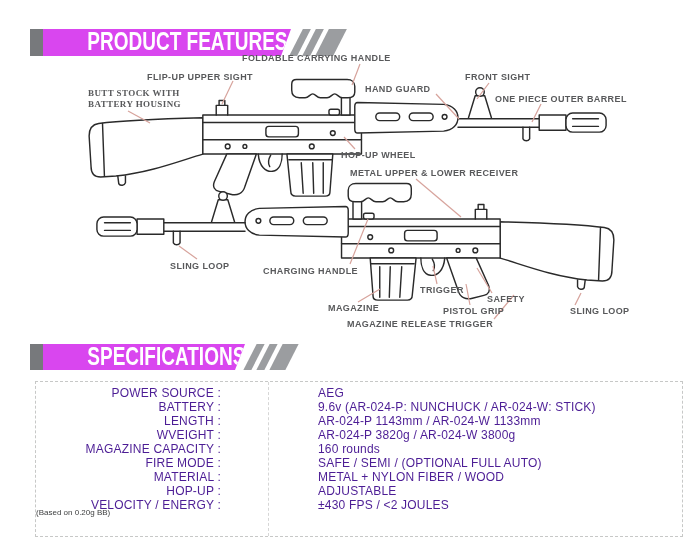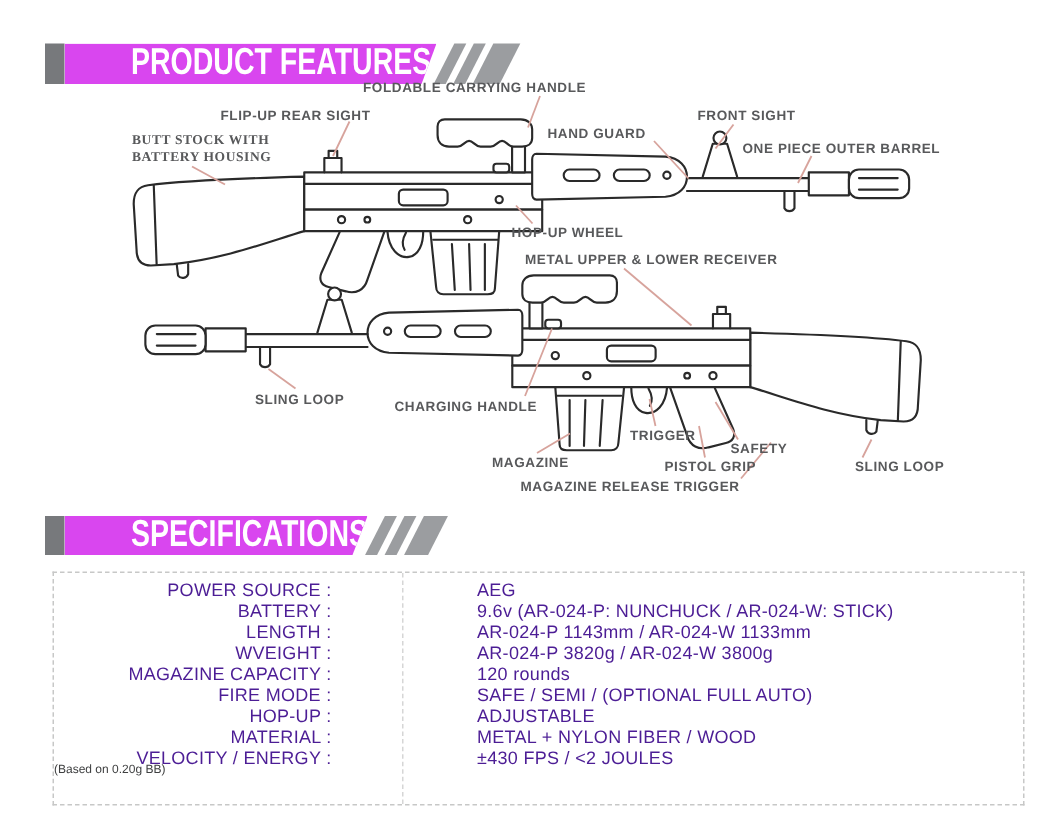--- a/index.html
+++ b/index.html
@@ -124,21 +124,21 @@
       <line x1="358" y1="302" x2="380" y2="289"></line>
       <line x1="494" y1="319" x2="514" y2="295"></line>
       <line x1="437" y1="284" x2="433" y2="266"></line>
       <line x1="470" y1="305" x2="466" y2="284"></line>
       <line x1="492" y1="293" x2="477" y2="268"></line>
       <line x1="575" y1="305" x2="581" y2="293"></line>
     </g>
   </svg>
 
   <div class="flabel" style="left:242px;top:53px;">FOLDABLE CARRYING HANDLE</div>
-  <div class="flabel" style="left:147px;top:72px;">FLIP-UP REAR SIGHT</div>
+  <div class="flabel" style="left:147px;top:72px;">FLIP-UP UPPER SIGHT</div>
   <div class="flabel wrap" style="left:88px;top:88px;font-family:Liberation Serif, serif;">BUTT STOCK WITH BATTERY HOUSING</div>
   <div class="flabel" style="left:365px;top:84px;text-align:center;">HAND GUARD</div>
   <div class="flabel" style="left:465px;top:72px;">FRONT SIGHT</div>
   <div class="flabel" style="left:495px;top:94px;">ONE PIECE OUTER BARREL</div>
   <div class="flabel" style="left:341px;top:150px;">HOP-UP WHEEL</div>
   <div class="flabel" style="left:350px;top:168px;">METAL UPPER &amp; LOWER RECEIVER</div>
   <div class="flabel" style="left:170px;top:261px;">SLING LOOP</div>
   <div class="flabel" style="left:263px;top:266px;">CHARGING HANDLE</div>
   <div class="flabel" style="left:328px;top:303px;">MAGAZINE</div>
   <div class="flabel" style="left:347px;top:319px;">MAGAZINE RELEASE TRIGGER</div>
@@ -171,34 +171,34 @@
     <div class="srow">
       <div class="slabel">LENGTH :</div>
       <div class="svalue">AR-024-P 1143mm / AR-024-W 1133mm</div>
     </div>
     <div class="srow">
       <div class="slabel">WVEIGHT :</div>
       <div class="svalue">AR-024-P 3820g / AR-024-W 3800g</div>
     </div>
     <div class="srow">
       <div class="slabel">MAGAZINE CAPACITY :</div>
-      <div class="svalue">120 rounds</div>
+      <div class="svalue">160 rounds</div>
     </div>
     <div class="srow">
       <div class="slabel">FIRE MODE :</div>
       <div class="svalue">SAFE / SEMI / (OPTIONAL FULL AUTO)</div>
     </div>
     <div class="srow">
+      <div class="slabel">MATERIAL :</div>
+      <div class="svalue">METAL + NYLON FIBER / WOOD</div>
+    </div>
+    <div class="srow">
       <div class="slabel">HOP-UP :</div>
       <div class="svalue">ADJUSTABLE</div>
     </div>
     <div class="srow">
-      <div class="slabel">MATERIAL :</div>
-      <div class="svalue">METAL + NYLON FIBER / WOOD</div>
-    </div>
-    <div class="srow">
       <div class="slabel">VELOCITY / ENERGY :</div>
       <div class="svalue">±430 FPS / &lt;2 JOULES</div>
     </div>
     <div class="snote">(Based on 0.20g BB)</div>
   </div>
 
 </div>
 
 </body></html>

